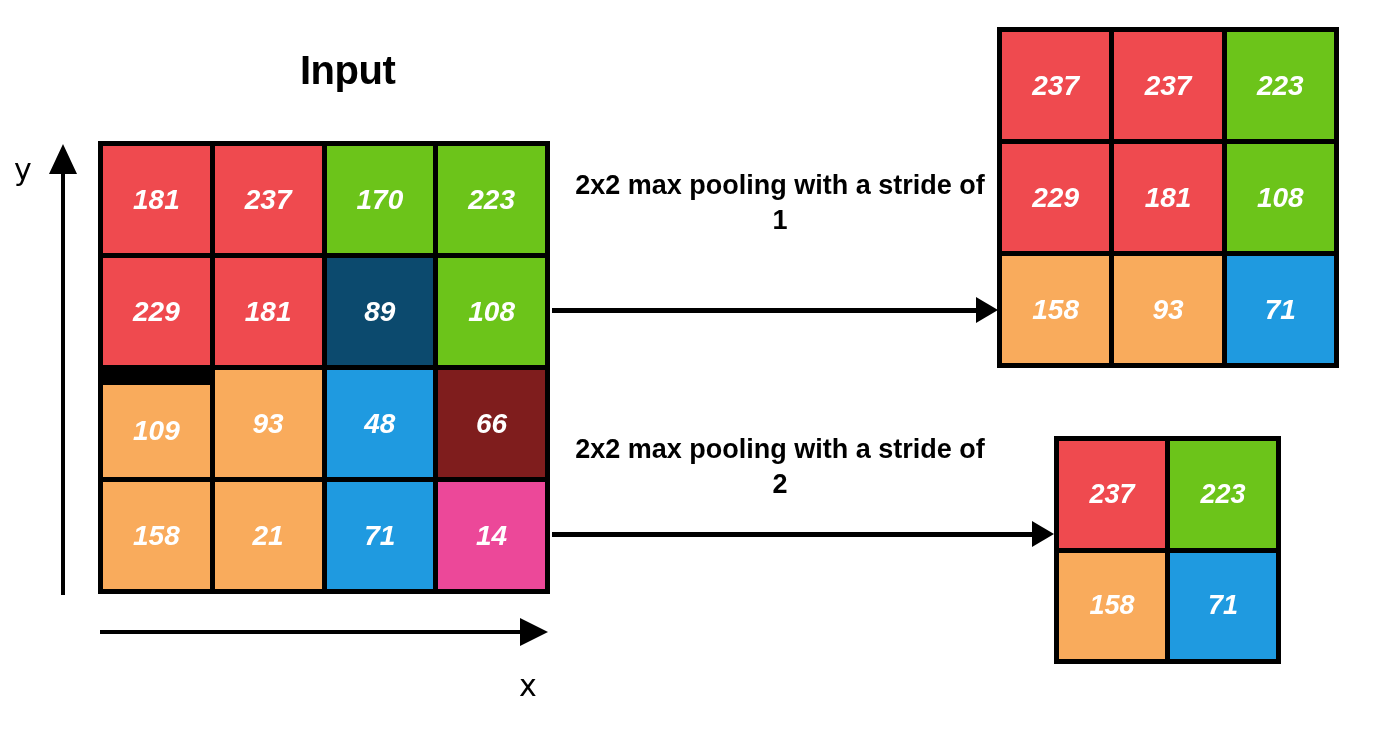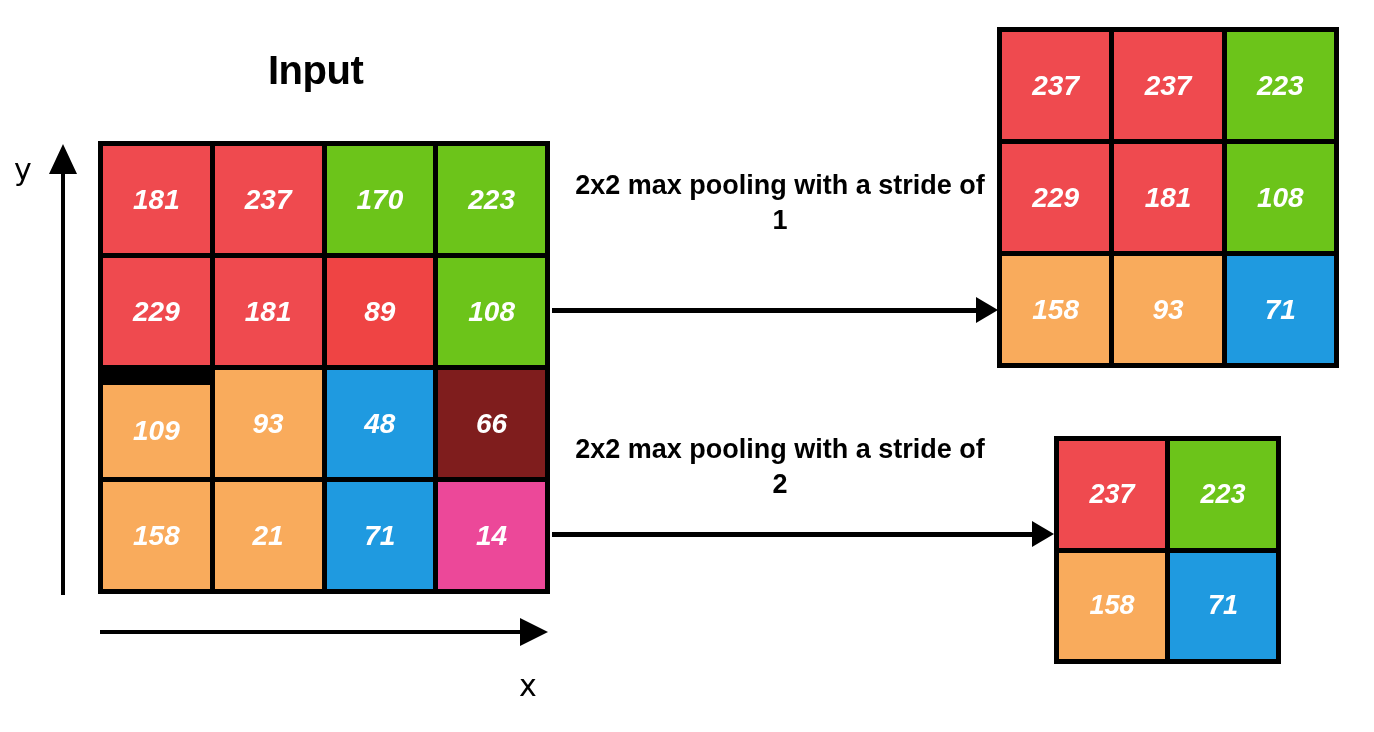--- a/index.html
+++ b/index.html
@@ -17,20 +17,21 @@
     background: #ffffff;
     overflow: hidden;
   }
 
   
   .title {
     position: absolute;
     font-weight: bold;
     color: #000000;
     white-space: nowrap;
+    margin-left: 32px;
   }
   #page-title {
     left: 268px;
     top: 48px;
     font-size: 40px;
     letter-spacing: -0.5px;
   }
   .axis-label {
     position: absolute;
     font-family: "DejaVu Sans", sans-serif;
@@ -151,21 +152,21 @@
   <div id="x-axis-head"></div>
   <div class="axis-label" id="x-axis-label">x</div>
 
   <div class="grid" id="input-grid">
       <div class="cell" style="background: rgb(239, 74, 79);">181</div>
       <div class="cell" style="background: rgb(239, 74, 79);">237</div>
       <div class="cell" style="background: rgb(108, 196, 26);">170</div>
       <div class="cell" style="background: rgb(108, 196, 26);">223</div>
       <div class="cell" style="background: rgb(239, 74, 79);">229</div>
       <div class="cell" style="background: rgb(239, 74, 79);">181</div>
-      <div class="cell" style="background: #ef4444;">89</div>
+      <div class="cell" style="background: #0c4a6e;">89</div>
       <div class="cell" style="background: rgb(108, 196, 26);">108</div>
       <div class="cell" style="background: rgb(249, 171, 92); margin-top: 15px;">109</div>
       <div class="cell" style="background: rgb(249, 171, 92);">93</div>
       <div class="cell" style="background: rgb(31, 154, 224);">48</div>
       <div class="cell" style="background: #7f1d1d;">66</div>
       <div class="cell" style="background: rgb(249, 171, 92);">158</div>
       <div class="cell" style="background: rgb(249, 171, 92);">21</div>
       <div class="cell" style="background: rgb(31, 154, 224);">71</div>
       <div class="cell" style="background: #ec4899;">14</div>
     </div>

